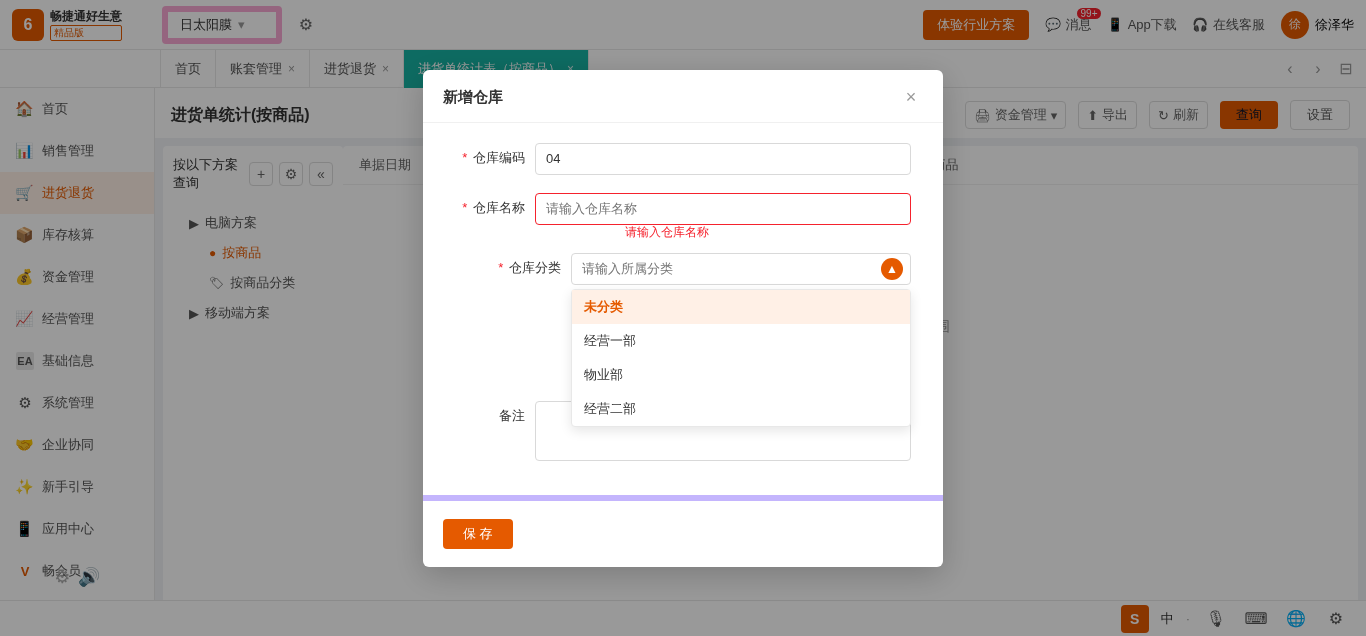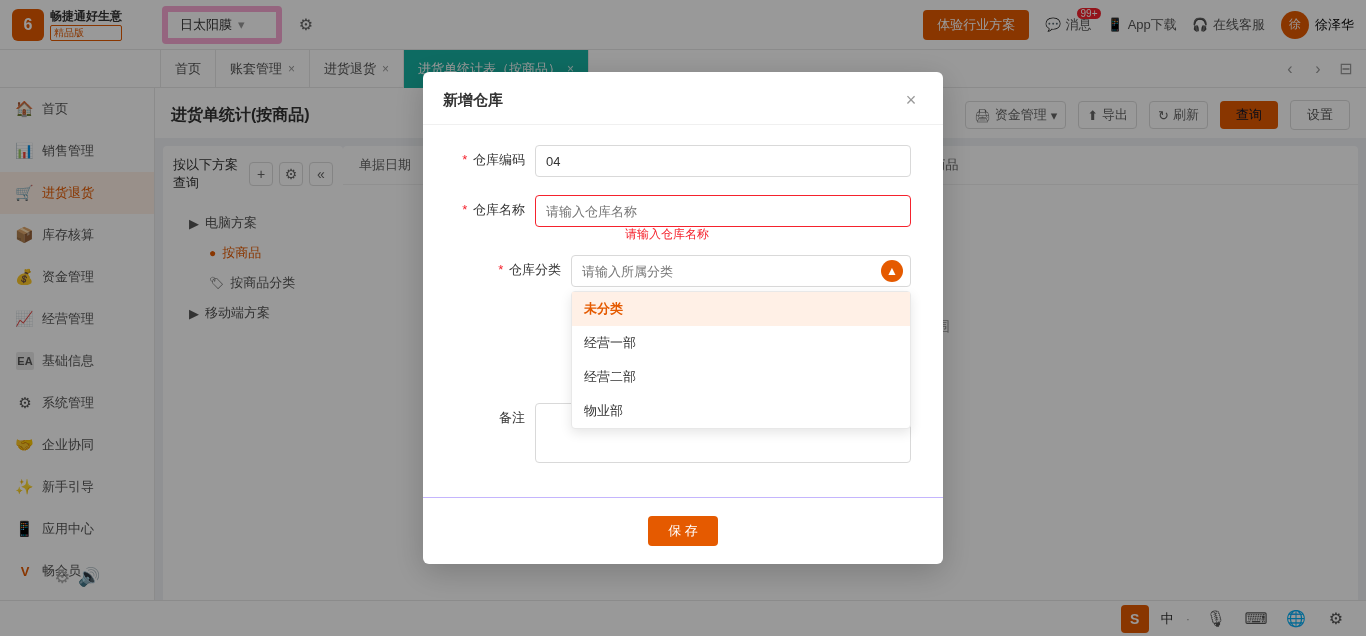--- a/index.html
+++ b/index.html
@@ -366,22 +366,22 @@
       border-radius: 4px;
       padding: 6px 10px;
       font-size: 13px;
       outline: none;
       resize: none;
       color: #999;
     }
     .dialog-footer {
       padding: 18px 20px;
       display: flex;
-      justify-content: center;
-      border-top: 1px solid #c4b5fd;
+      justify-content: flex-start;
+      border-top: 6px solid #c4b5fd;
       gap: 10px;
     }
     .btn-save {
       padding: 6px 20px;
       border: none;
       border-radius: 4px;
       cursor: pointer;
       background: #e55a00;
       color: #fff;
       font-size: 13px;
@@ -726,22 +726,22 @@
           <span class="required">*</span>
           <span>仓库分类</span>
         </div>
         <div class="classify-wrapper">
           <input class="classify-input" type="text" placeholder="请输入所属分类" style="">
           <div class="classify-arrow">▲</div>
           
           <div class="dropdown-list">
             <div class="dropdown-item selected">未分类</div>
             <div class="dropdown-item">经营一部</div>
+            <div class="dropdown-item">物业部</div>
             <div class="dropdown-item">经营二部</div>
-            <div class="dropdown-item">物业部</div>
           </div>
         </div>
       </div>
 
       <div class="form-row" style="margin-top:116px;">
         <div class="form-label">备注</div>
         <textarea class="form-textarea" style=""></textarea>
       </div>
     </div>
 

